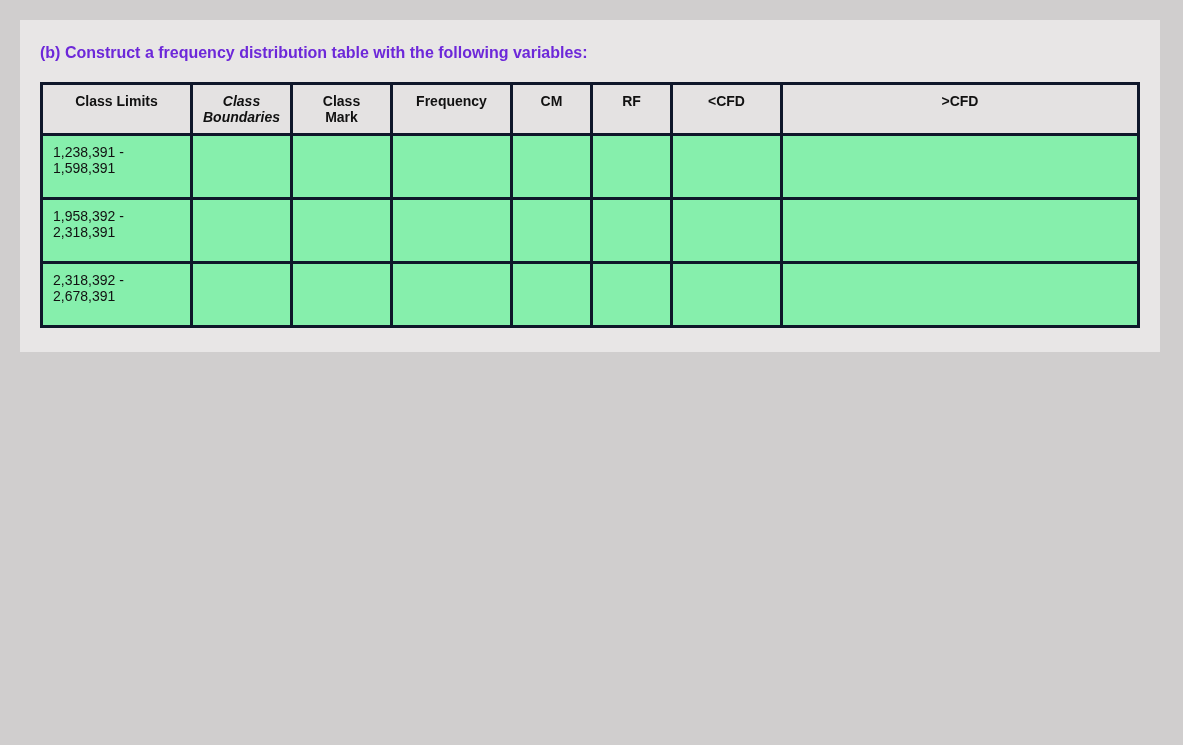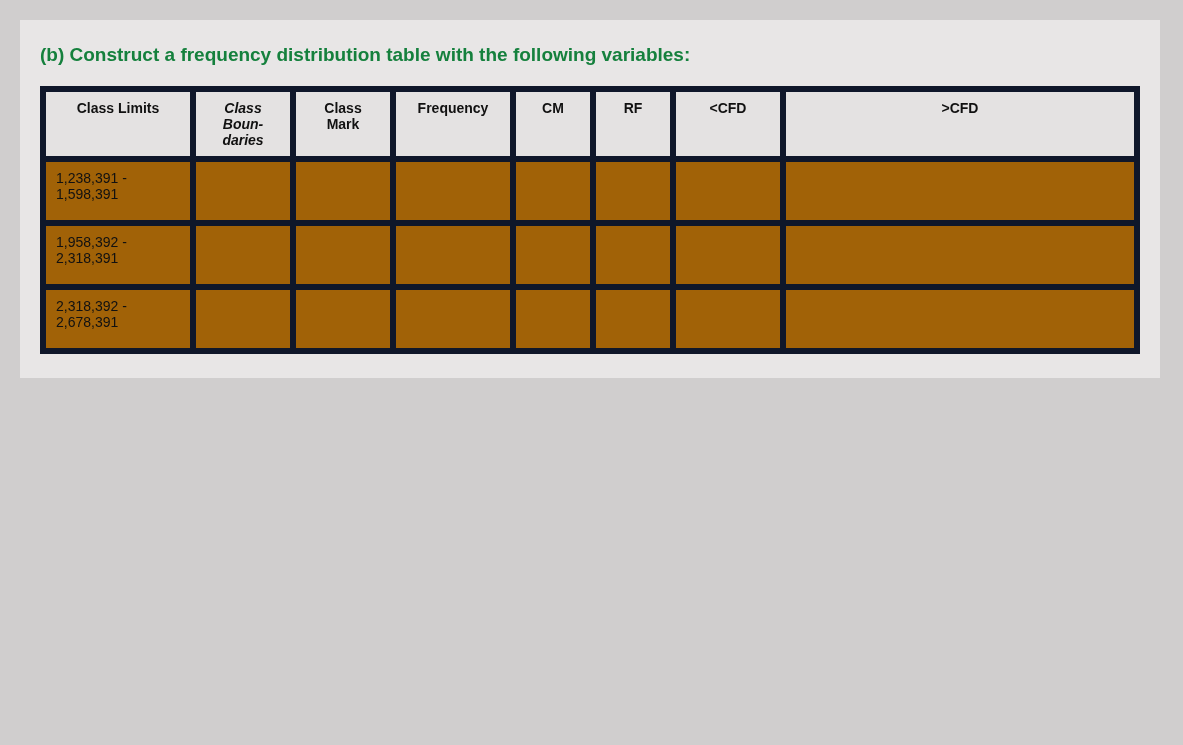--- a/index.html
+++ b/index.html
@@ -19,49 +19,49 @@
       padding: 20px;
     }
 
     .page-container {
       background-color: #e8e6e6;
       width: 1140px;
       padding: 24px 20px;
     }
 
     .question-text {
-      font-size: 19px;
+      font-size: 16px;
       font-weight: bold;
       margin-bottom: 20px;
-      color: #15803d;
+      color: #6d28d9;
     }
 
     .freq-table {
       border-collapse: collapse;
       width: 100%;
       background-color: #e8e8e8;
     }
 
     .freq-table th,
     .freq-table td {
-      border: 6px solid #0f172a;
+      border: 3px solid #0f172a;
       padding: 8px 10px;
       vertical-align: top;
       font-size: 14px;
       color: #111;
     }
 
     .freq-table thead th {
       font-weight: bold;
       background-color: #e4e2e2;
       vertical-align: top;
     }
 
     .freq-table tbody td {
-      background-color: #a16207;
+      background-color: #86efac;
       height: 64px;
     }
 
     .col-class-limits { width: 150px; }
     .col-class-bound  { width: 100px; font-style: italic; }
     .col-class-mark   { width: 100px; }
     .col-frequency    { width: 120px; }
     .col-cm           { width: 80px; }
     .col-rf           { width: 80px; }
     .col-cfd-less     { width: 110px; text-align: center; }

